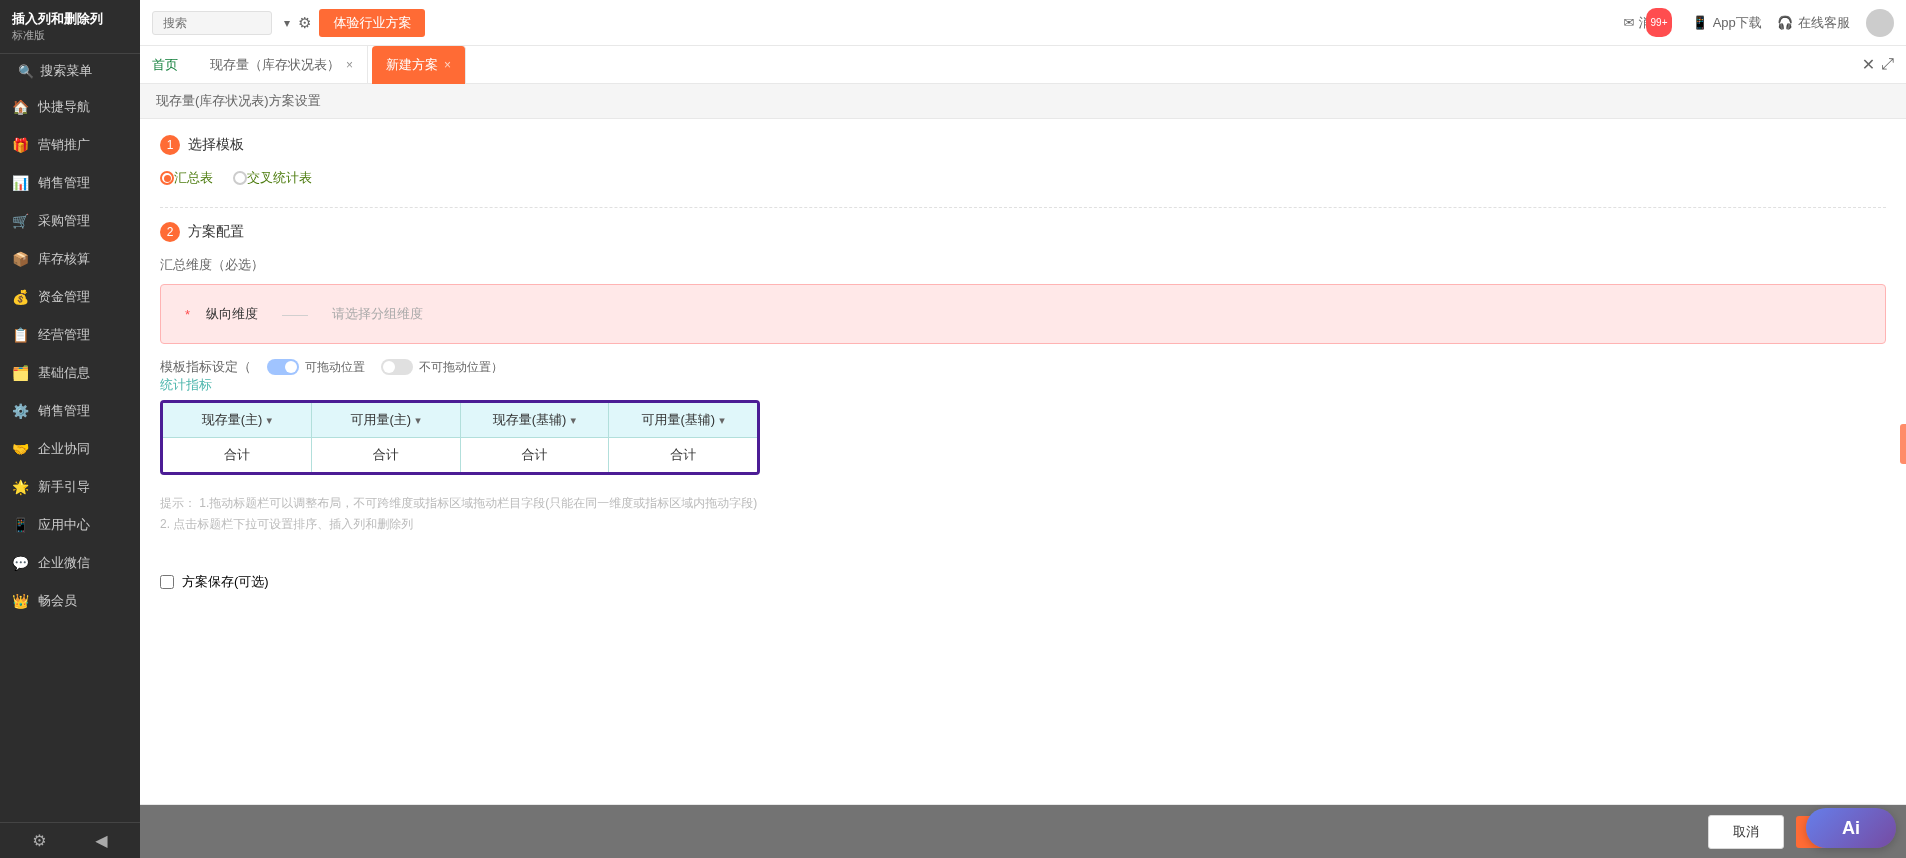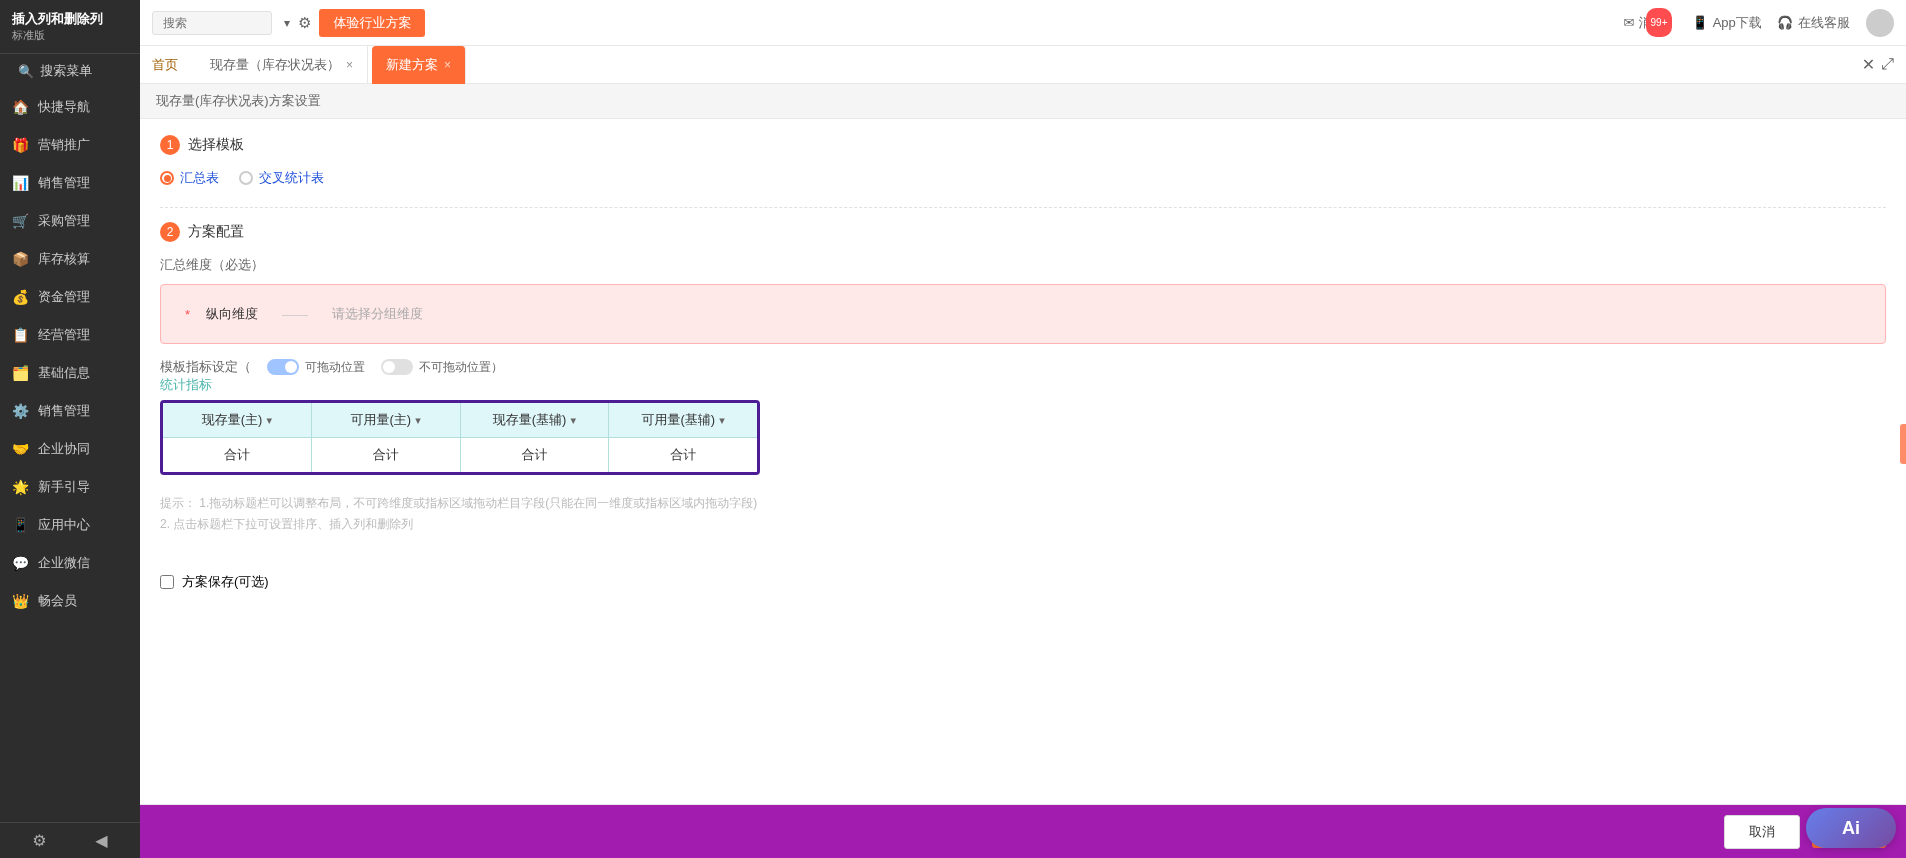--- a/index.html
+++ b/index.html
@@ -33,37 +33,37 @@
     .badge { background: #ff4d4f; color: #fff; border-radius: 10px; font-size: 10px; padding: 9px 5px; position: absolute; top: -6px; right: -8px; }
     .topbar-app { display: flex; align-items: center; gap: 4px; color: #666; font-size: 13px; cursor: pointer; }
     .topbar-service { display: flex; align-items: center; gap: 4px; color: #666; font-size: 13px; cursor: pointer; }
     .topbar-avatar { width: 28px; height: 28px; border-radius: 50%; background: #ccc; cursor: pointer; }
 
     
     .tabs-bar { display: flex; align-items: center; background: #fff; border-bottom: 1px solid #e8e8e8; padding: 0 12px; height: 38px; flex-shrink: 0; }
     .tab { display: flex; align-items: center; padding: 0 14px; height: 38px; font-size: 13px; color: #666; cursor: pointer; border-right: 1px solid #e8e8e8; }
     .tab.active { background: #ff6b35; color: #fff; border-radius: 4px 4px 0 0; }
     .tab .tab-close { margin-left: 6px; font-size: 12px; opacity: 0.7; cursor: pointer; }
-    .tab:first-child { padding-left: 0; border-right: none; color: #a16207; }
+    .tab:first-child { padding-left: 0; border-right: none; color: #15803d; }
     .tabs-actions { margin-left: auto; display: flex; gap: 6px; }
     .tabs-actions .icon-btn { cursor: pointer; color: #666; font-size: 16px; }
 
     
     .content { flex: 1; overflow-y: auto; background: #fff; padding: 0; position: relative; }
     .content-header { background: #f5f5f5; padding: 8px 16px; font-size: 13px; color: #666; border-bottom: 1px solid #e8e8e8; }
 
     
     .form-body { padding: 16px 20px; }
     .section { margin-bottom: 20px; }
     .section-title-row { display: flex; align-items: center; margin-bottom: 14px; }
     .section-num { width: 20px; height: 20px; background: #ff6b35; color: #fff; border-radius: 50%; font-size: 12px; display: flex; align-items: center; justify-content: center; margin-right: 8px; flex-shrink: 0; }
     .section-title { font-size: 14px; color: #333; font-weight: 500; }
 
     .template-options { display: flex; align-items: center; gap: 20px; }
-    .radio-option { display: flex; align-items: center; gap: 6px; cursor: pointer; font-size: 13px; color: #1d4ed8; }
+    .radio-option { display: flex; align-items: center; cursor: pointer; font-size: 13px; color: #4d7c0f; }
     .radio-circle { width: 14px; height: 14px; border-radius: 50%; border: 2px solid #ccc; display: flex; align-items: center; justify-content: center; }
     .radio-circle.checked { border-color: #ff6b35; }
     .radio-circle.checked::after { content: ''; width: 7px; height: 7px; border-radius: 50%; background: #ff6b35; }
 
     .section-divider { border: none; border-top: 1px dashed #e0e0e0; margin: 14px 0; }
 
     
     .sub-label { font-size: 13px; color: #666; margin-bottom: 10px; }
 
     
@@ -94,21 +94,21 @@
 
     
     .tips-area { margin: 12px 0; padding: 8px 0; }
     .tip-text { font-size: 12px; color: #bbb; margin-bottom: 4px; }
 
     
     .save-option { display: flex; align-items: center; gap: 8px; padding: 8px 0; }
     .save-checkbox { width: 14px; height: 14px; border: 1px solid #ccc; cursor: pointer; }
 
     
-    .bottom-bar { height: 54px; background: #a21caf; border-top: 1px solid #e8e8e8; display: flex; align-items: center; justify-content: flex-end; padding: 0 20px; gap: 12px; flex-shrink: 0; }
+    .bottom-bar { height: 54px; background: #737373; border-top: 1px solid #e8e8e8; display: flex; align-items: center; justify-content: flex-end; padding: 0 36px; gap: 12px; flex-shrink: 0; }
     .btn-cancel { background: #fff; border: 1px solid #d9d9d9; border-radius: 3px; padding: 7px 24px; font-size: 13px; color: #333; cursor: pointer; }
     .btn-query { background: #ff6b35; border: none; border-radius: 3px; padding: 7px 24px; font-size: 13px; color: #fff; cursor: pointer; }
 
     
     ::-webkit-scrollbar { width: 6px; }
     ::-webkit-scrollbar-thumb { background: #ccc; border-radius: 3px; }
 
     
     .right-edge-indicator { position: absolute; right: 0; top: 50%; transform: translateY(-50%); width: 6px; height: 40px; background: #ff8c69; border-radius: 3px 0 0 3px; cursor: pointer; }
 

